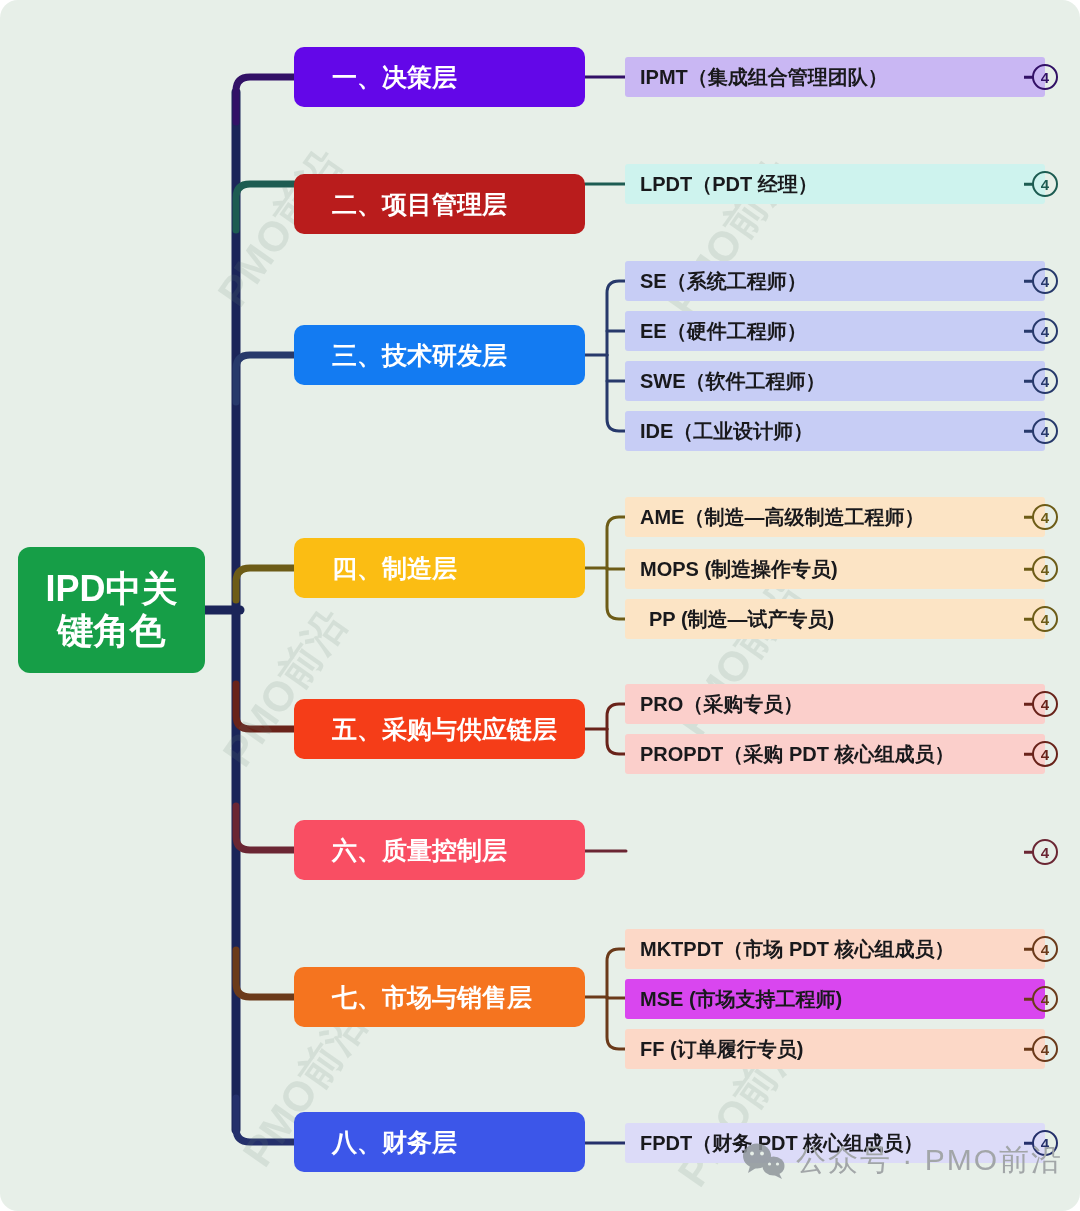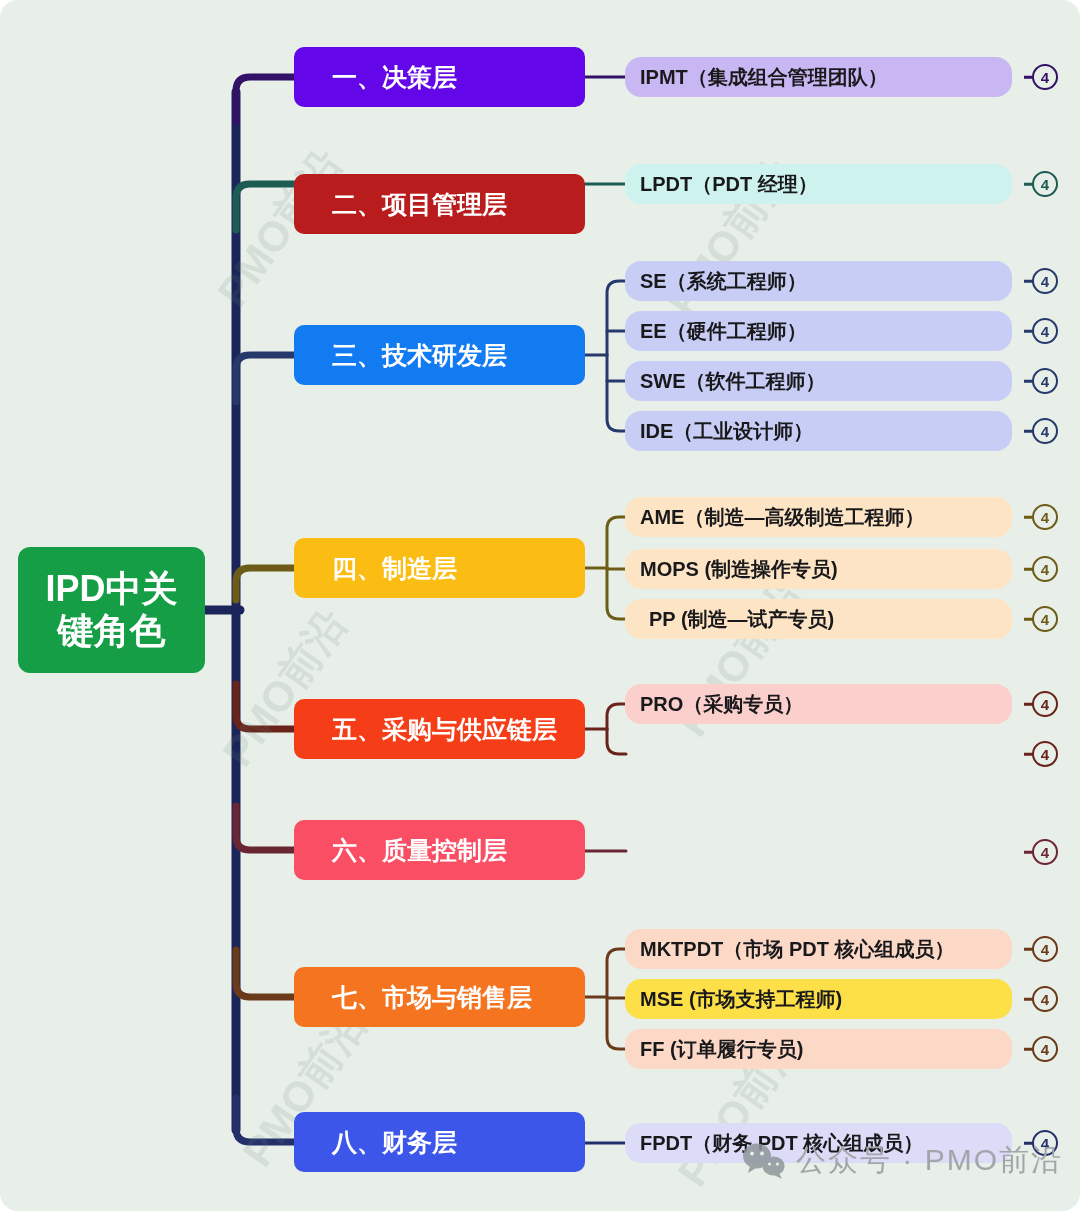--- a/index.html
+++ b/index.html
@@ -16,22 +16,22 @@
     left:18px;top:547px;width:187px;height:126px;
     border-radius:12px;justify-content:center;text-align:center;
     color:#fff;font-size:36px;font-weight:bold;line-height:42px;
   }
   .branch{
     left:294px;width:291px;height:60px;
     border-radius:10px;padding-left:38px;
     color:#fff;font-size:25px;font-weight:bold;
   }
   .leaf{
-    left:625px;width:387px;height:40px;
-    border-radius:16px;padding-left:15px;
+    left:625px;width:420px;height:40px;
+    border-radius:3px;padding-left:15px;
     color:#19191c;font-size:20px;font-weight:bold;
     white-space:nowrap;
   }
   .badge{
     position:absolute;left:1032px;width:26px;height:26px;
     box-sizing:border-box;border:2.5px solid currentColor;border-radius:50%;
     display:flex;align-items:center;justify-content:center;
     font-size:15px;font-weight:600;line-height:1;background:transparent;
   }
   .badge::before{
@@ -166,24 +166,27 @@
     </div>
   <div class="node leaf" style="top: 549px; background: rgb(252, 228, 197);">
       <span>MOPS (制造操作专员)</span>
     </div>
   <div class="node leaf" style="top: 599px; background: rgb(252, 228, 197); padding-left: 24px;">
       <span>PP (制造—试产专员)</span>
     </div>
   <div class="node leaf" style="top: 684px; background: rgb(251, 207, 203);">
       <span>PRO（采购专员）</span>
     </div>
+  <div class="node leaf" style="top: 734px; background: rgb(251, 207, 203);">
+      <span>PROPDT（采购 PDT 核心组成员）</span>
+    </div>
   <div class="node leaf" style="top: 929px; background: rgb(252, 216, 199);">
       <span>MKTPDT（市场 PDT 核心组成员）</span>
     </div>
-  <div class="node leaf" style="top: 979px; background: #fde047;">
+  <div class="node leaf" style="top: 979px; background: #d946ef;">
       <span>MSE (市场支持工程师)</span>
     </div>
   <div class="node leaf" style="top: 1029px; background: rgb(252, 216, 199);">
       <span>FF (订单履行专员)</span>
     </div>
   <div class="node leaf" style="top: 1123px; background: rgb(220, 219, 248);">
       <span>FPDT（财务 PDT 核心组成员）</span>
     </div>
 
   <div class="badge" style="top: 64px; color: rgb(50, 17, 102);">4</div>

